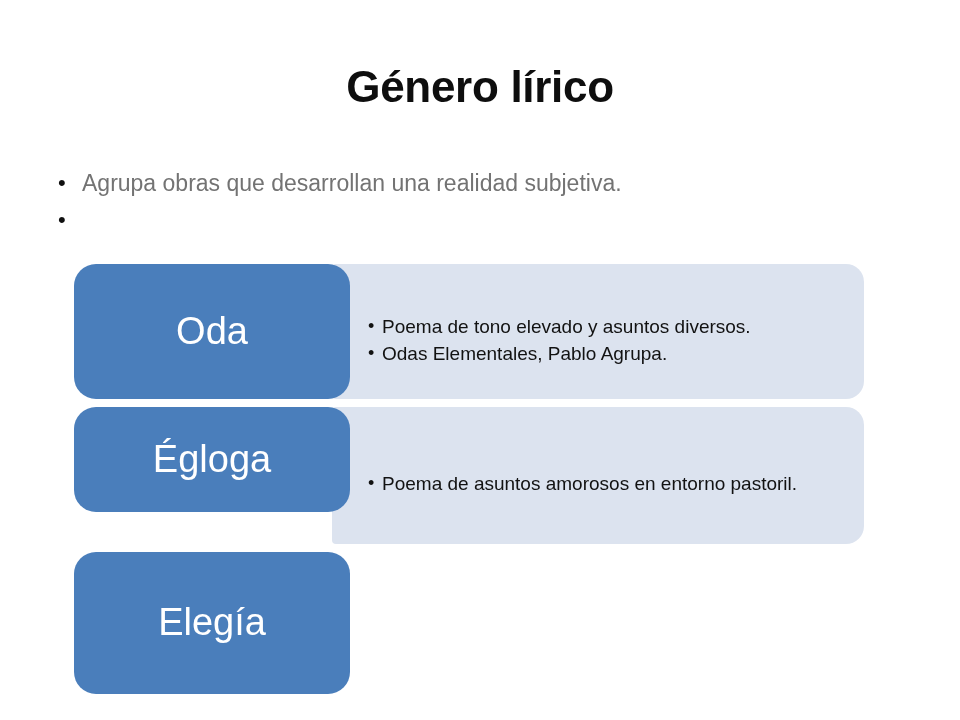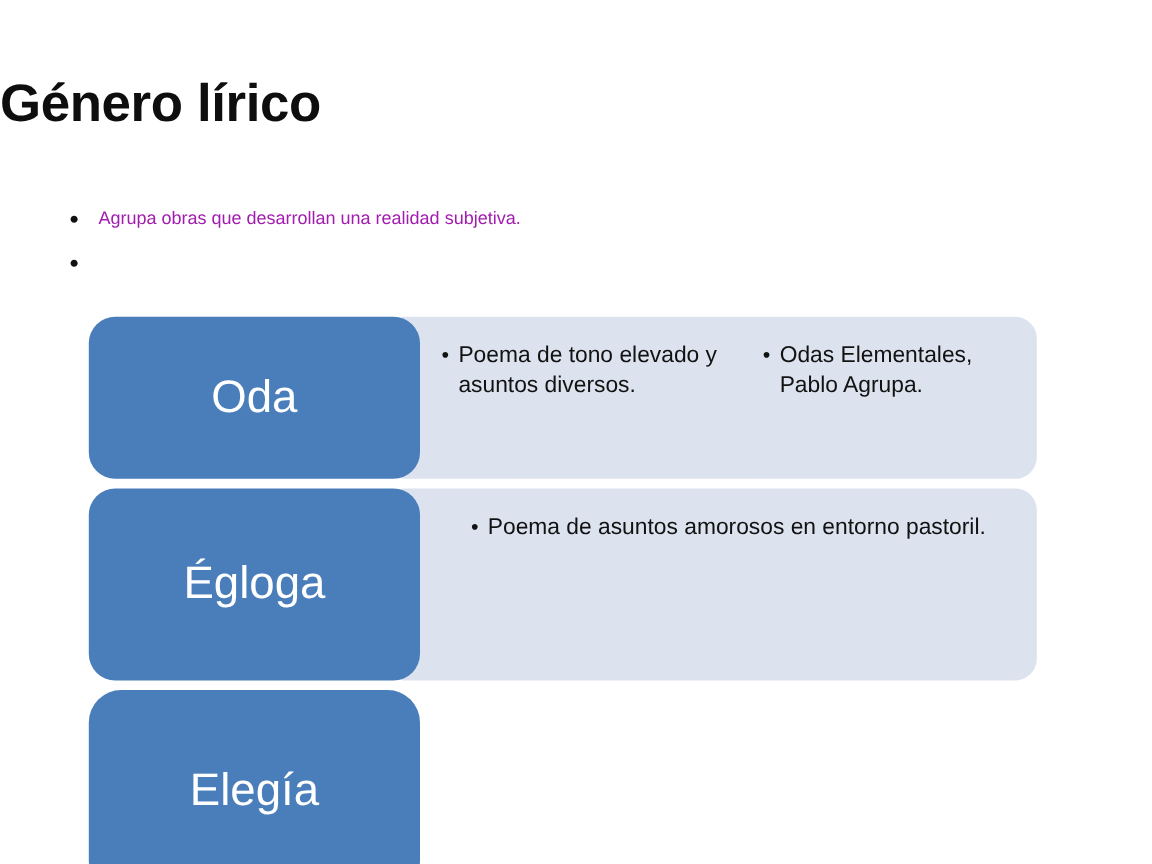--- a/index.html
+++ b/index.html
@@ -18,21 +18,21 @@
     position: relative;
     width: 960px;
     height: 720px;
     box-sizing: border-box;
   }
   .slide-title {
     position: absolute;
     top: 62px;
     left: 0;
     width: 960px;
-    text-align: left;
+    text-align: center;
     font-size: 44px;
     font-weight: bold;
     color: #0e0e0e;
     letter-spacing: -0.3px;
   }
   .bullets {
     position: absolute;
     top: 168px;
     left: 58px;
     width: 860px;
@@ -44,23 +44,23 @@
   }
   .bullet-dot {
     width: 24px;
     flex: 0 0 24px;
     font-size: 22px;
     line-height: 30px;
     color: #101010;
     text-align: left;
   }
   .bullet-text {
-    font-size: 15px;
+    font-size: 23px;
     line-height: 30px;
-    color: #a21caf;
+    color: #737373;
   }
   .diagram {
     position: absolute;
     top: 264px;
     left: 74px;
     width: 790px;
   }
   .diagram-row {
     position: relative;
     margin-bottom: 8px;
@@ -84,30 +84,31 @@
   }
   .node-desc {
     position: relative;
     margin-left: -18px;
     flex: 1 1 auto;
     background: #dce3ef;
     border-top-right-radius: 18px;
     border-bottom-right-radius: 18px;
     border-top-left-radius: 4px;
     border-bottom-left-radius: 4px;
-    padding: 20px 18px 14px 36px;
+    padding: 30px 18px 14px 36px;
     box-sizing: border-box;
     display: flex;
+    flex-direction: column;
     justify-content: center;
   }
   .row-oda .node-label { height: 135px; }
   .row-oda .node-desc { min-height: 135px; }
-  .row-egloga .node-label { height: 160px; }
+  .row-egloga .node-label { height: 105px; }
   .row-egloga .node-desc { min-height: 137px; }
-  .row-elegia .node-label { height: 169px; border-radius: 27px; }
+  .row-elegia .node-label { height: 142px; }
   .row-elegia .node-desc { min-height: 142px; }
 
   .desc-item {
     position: relative;
     font-size: 19px;
     line-height: 25px;
     color: #121212;
     padding-left: 14px;
     margin-bottom: 2px;
   }

